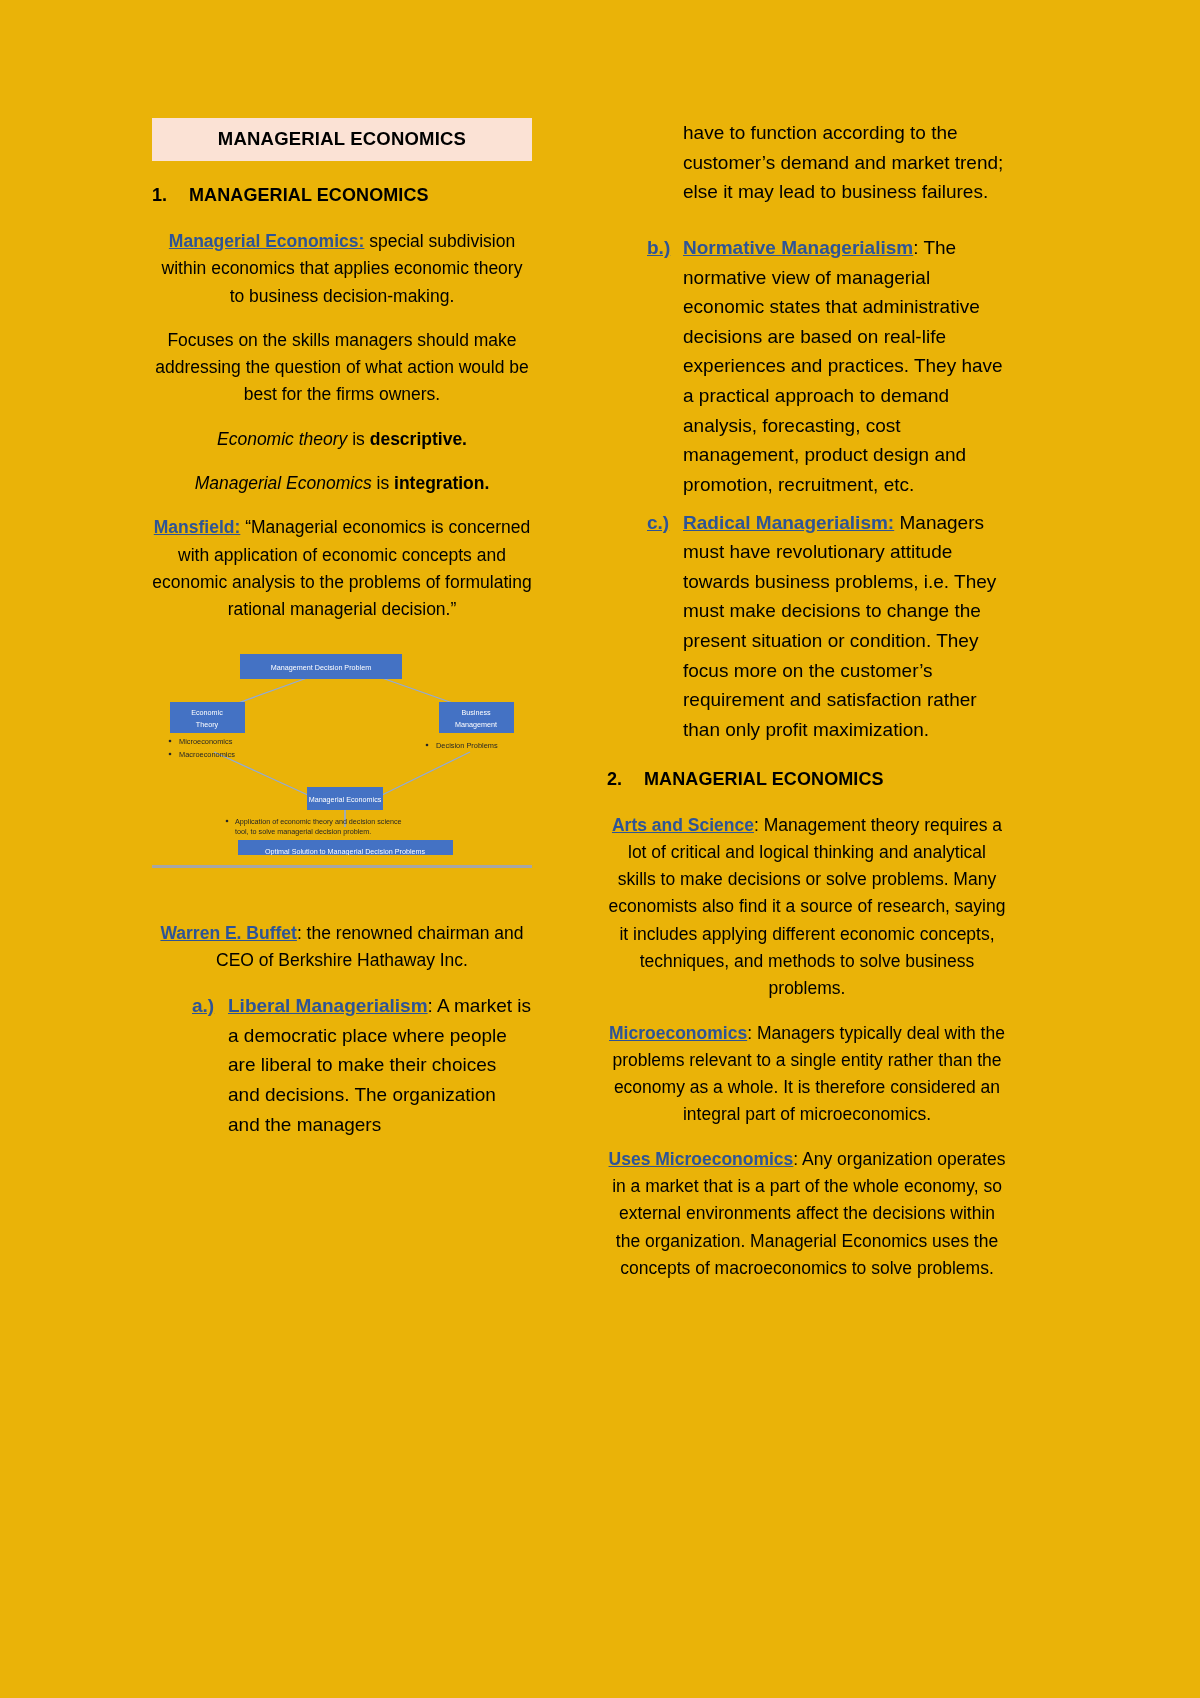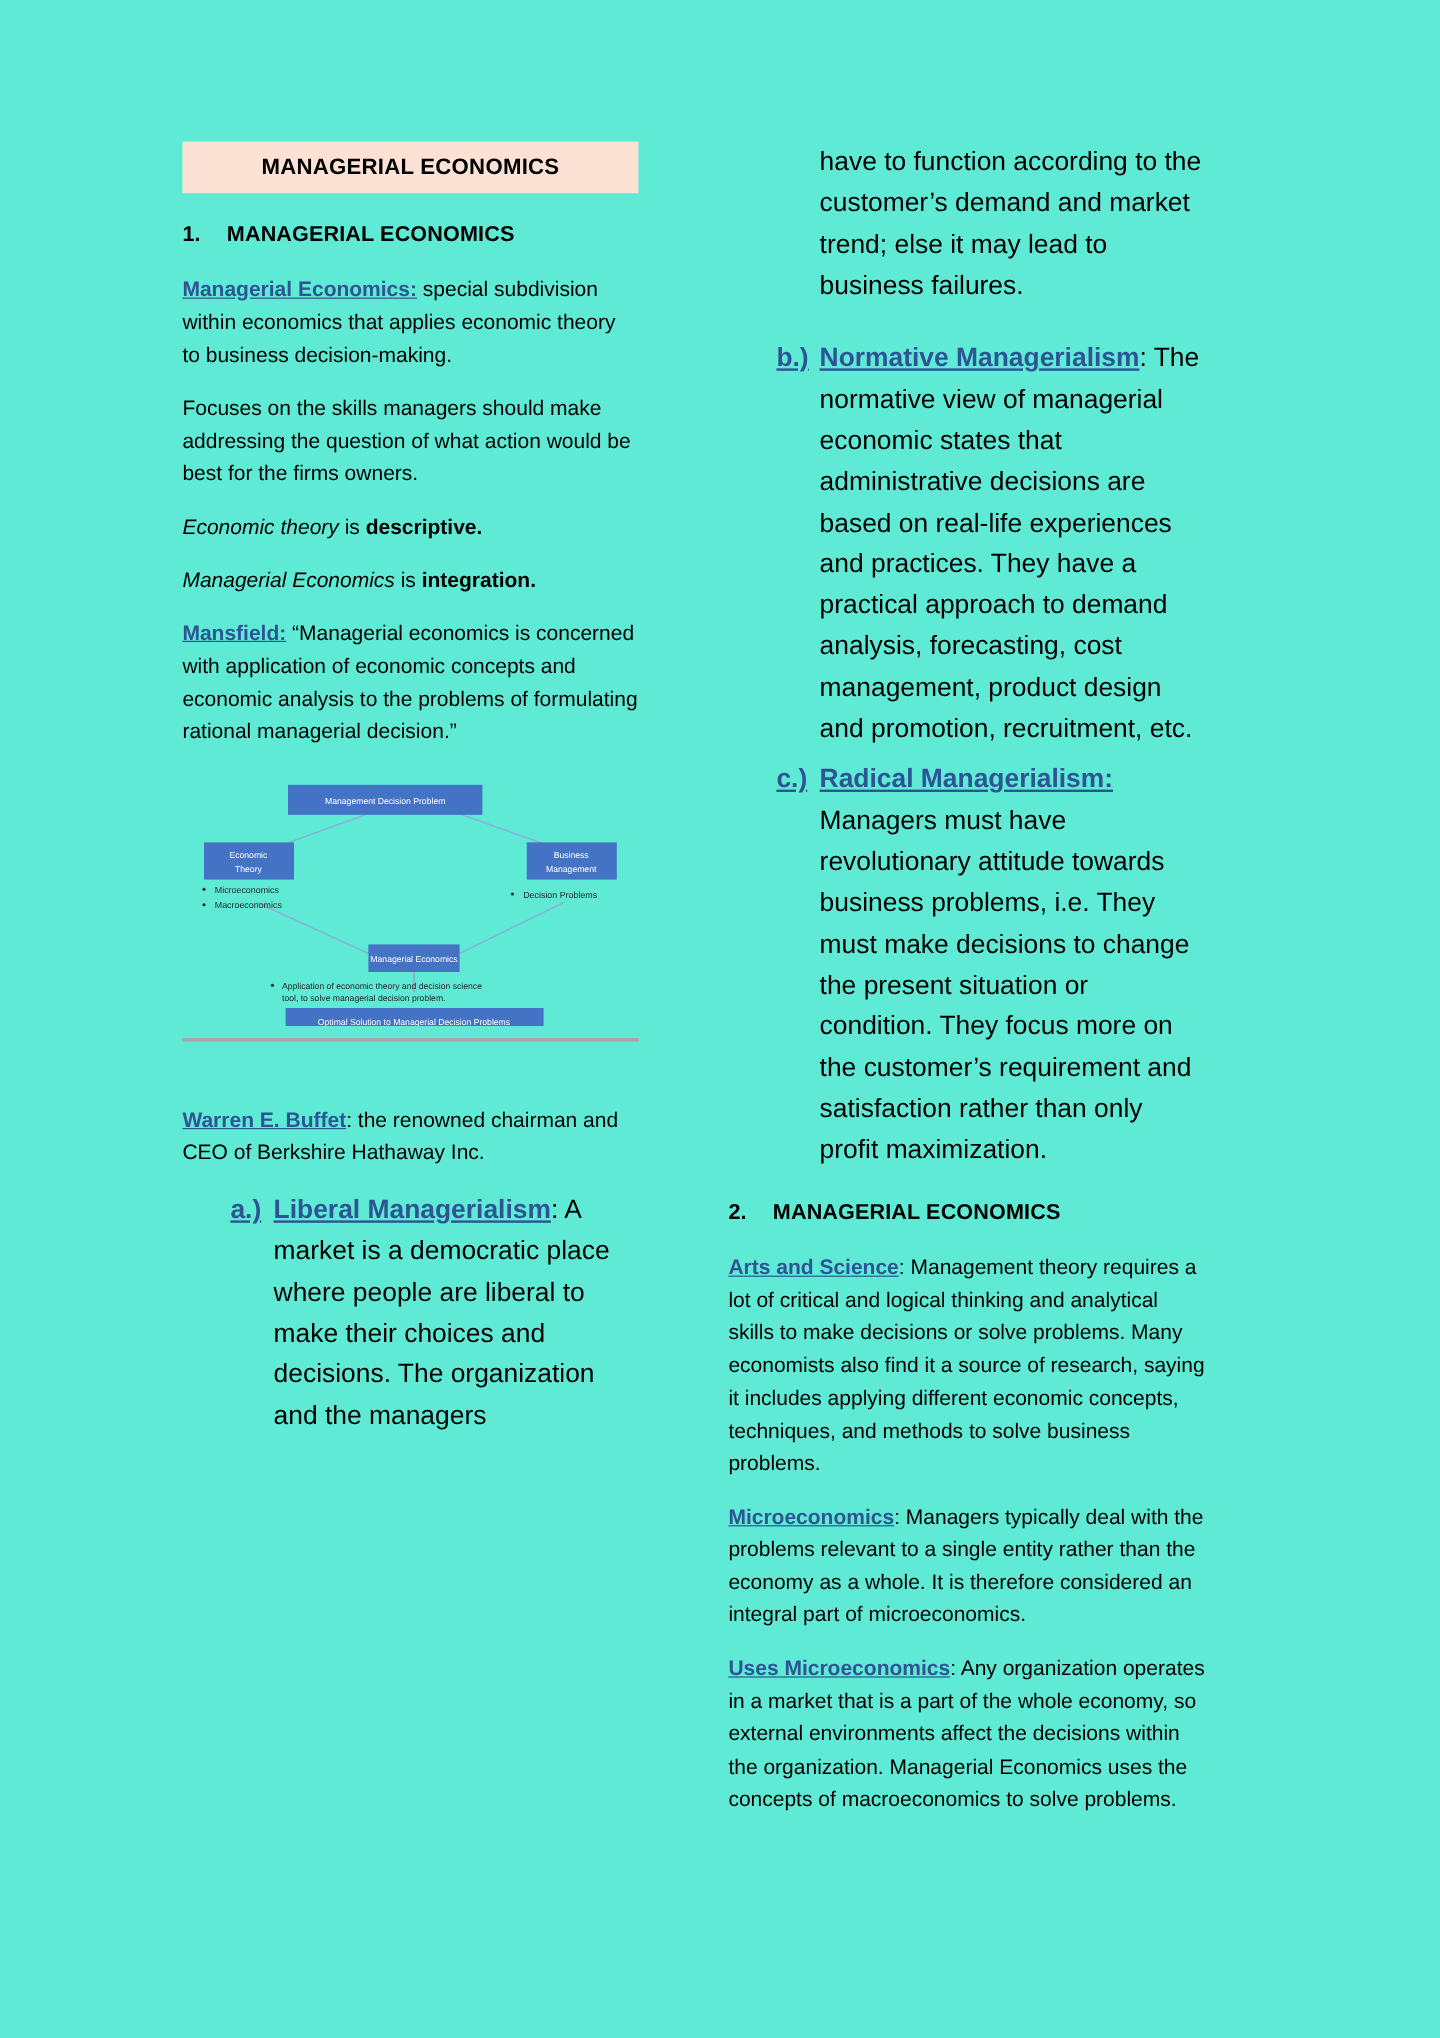--- a/index.html
+++ b/index.html
@@ -8,21 +8,21 @@
     background: #ffffff;
   }
   body {
     font-family: "Liberation Sans", "DejaVu Sans", sans-serif;
     color: #000000;
   }
   .page {
     position: relative;
     width: 1200px;
     height: 1698px;
-    background: #5eead4;
+    background: #eab308;
     box-sizing: border-box;
     overflow: hidden;
   }
   .columns {
     position: absolute;
     left: 0;
     top: 0;
     width: 1200px;
     height: 1698px;
     box-sizing: border-box;
@@ -65,39 +65,39 @@
     width: 37px;
     flex: 0 0 37px;
   }
   .section-head .htext { flex: 1 1 auto; }
 
   
   p.para {
     font-size: 17.5px;
     line-height: 1.56;
     margin: 0 0 17px 0;
-    text-align: left;
+    text-align: center;
   }
   .term {
     color: #2e5496;
     font-weight: bold;
     text-decoration: underline;
   }
   .ital { font-style: italic; }
   .bold { font-weight: bold; }
 
   
   ol.lettered {
     list-style: none;
     margin: 0;
     padding: 0;
   }
   ol.lettered li {
     display: flex;
-    font-size: 22px;
+    font-size: 19px;
     line-height: 1.56;
     margin: 0 0 8px 0;
     padding-left: 40px;
   }
   ol.lettered li .marker {
     flex: 0 0 36px;
     width: 36px;
     color: #2e5496;
     font-weight: bold;
     text-decoration: underline;

